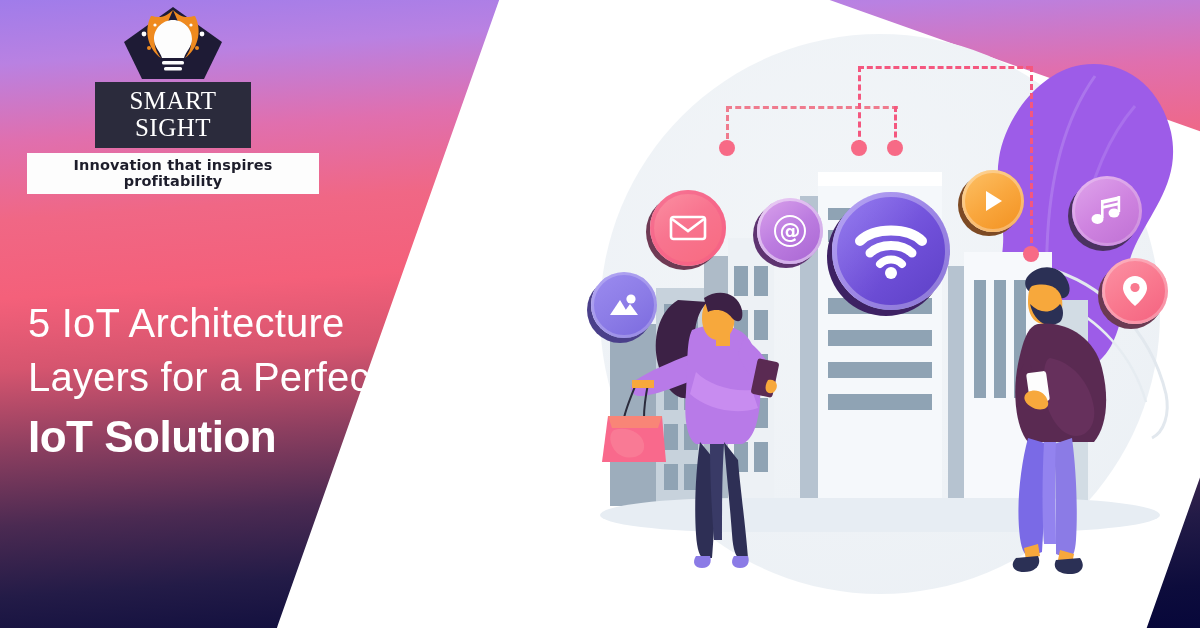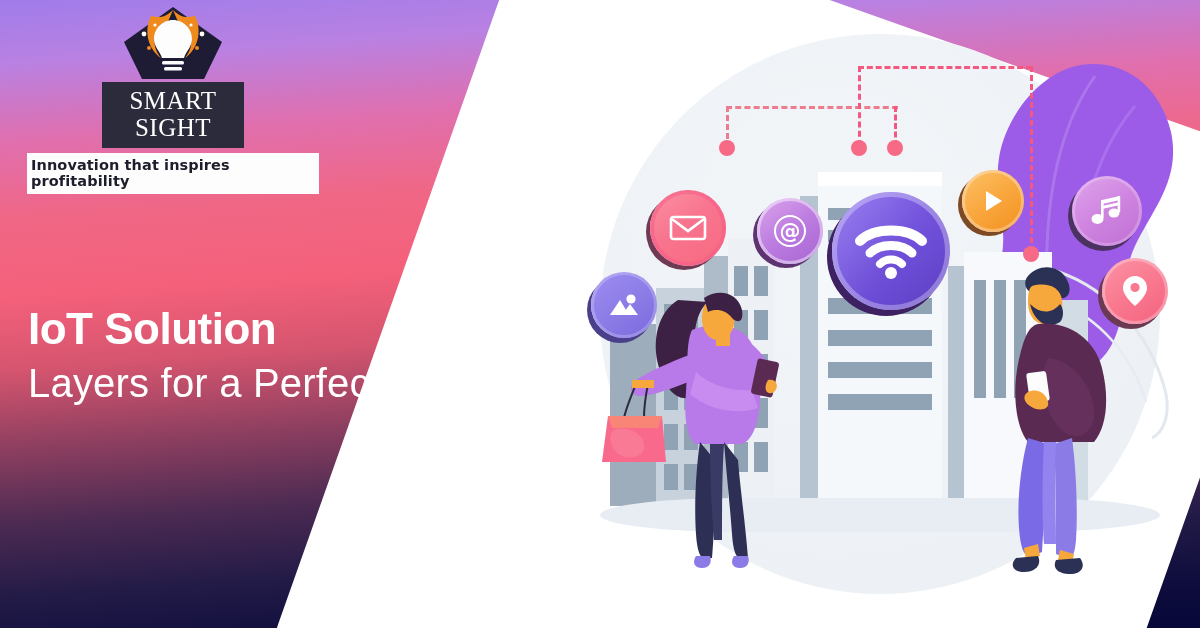--- a/index.html
+++ b/index.html
@@ -91,31 +91,31 @@
     white-space:nowrap;
   }
   #copy .bold {
     font-weight:bold; font-size:44px; letter-spacing:-.5px; margin-top:6px;
   }
 
   
   #logo { position:absolute; left:18px; top:6px; width:310px; z-index:50; }
   #logo-badge { margin:0 auto; width:104px; height:74px; position:relative; }
   #logo-name {
-    margin:2px auto 0; width:142px;
+    margin:2px auto 0; width:156px;
     background:#2b2b3c; color:#ffffff;
     text-align:center; padding:5px 6px 7px;
     font-family:"Liberation Serif", serif;
   }
   #logo-name .l1 { font-size:25px; line-height:27px; letter-spacing:.5px; }
   #logo-name .l2 { font-size:25px; line-height:27px; letter-spacing:.5px; }
   #logo-tag {
     margin:5px auto 0; width:292px;
     background:#fdfdfd; color:#1d1d2b;
-    text-align:left; padding:4px 4px 5px;
+    text-align:center; padding:4px 4px 5px;
     font-size:14.5px; font-weight:bold; letter-spacing:.1px;
     font-family:"DejaVu Sans", sans-serif;
   }
 </style>
 </head>
 <body>
 
 <div id="banner">
 
   <div id="white-panel"></div>
@@ -381,17 +381,18 @@
         <circle cx="70" cy="19" r="1.6" fill="#fdfdfd"></circle>
       </svg>
     </div>
     <div id="logo-name">
       <div class="l1">SMART SIGHT</div>
     </div>
     <div id="logo-tag">Innovation that inspires profitability</div>
   </div>
 
   <div id="copy">
+    <div class="line">5 IoT Architecture</div>
+    <div class="line">Layers for a Perfect</div>
     <div class="line bold">IoT Solution</div>
-    <div class="line">Layers for a Perfect</div>
   </div>
 
 </div>
 
 </body></html>

